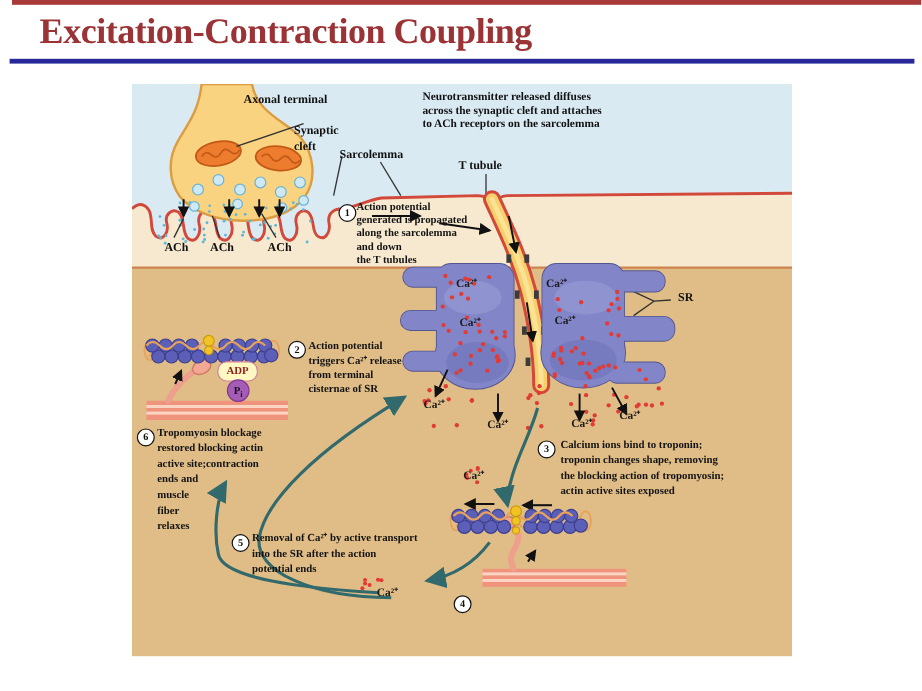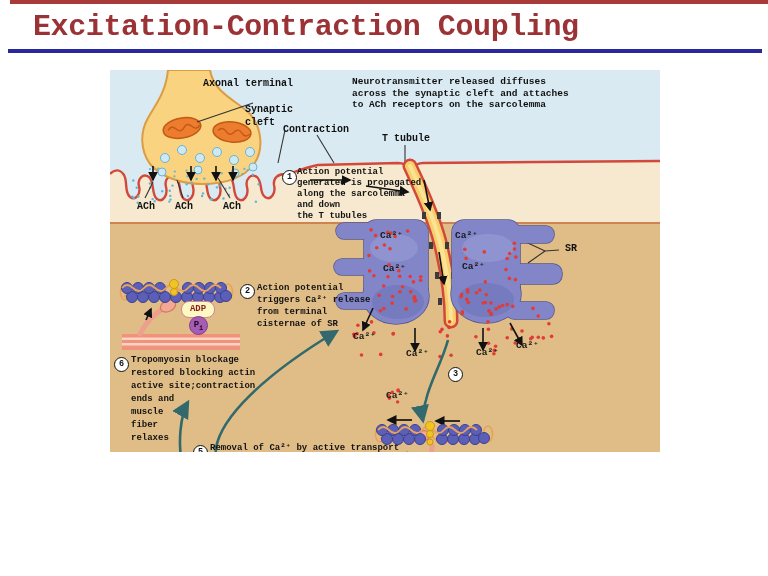--- a/index.html
+++ b/index.html
@@ -1,17 +1,17 @@
 <!DOCTYPE html>
 <html><head>
 <meta charset="utf-8">
 <style>
   html,body{margin:0;padding:0;background:#fff;}
-  #slide{position:relative;width:768px;height:452px;background:#ffffff;overflow:hidden;
-         font-family:Liberation Mono, monospace;}
+  #slide{position:relative;width:768px;height:576px;background:#ffffff;overflow:hidden;
+         font-family:Liberation Serif, serif;}
   #top-bar{position:absolute;left:10px;right:0;top:0;height:4px;background:#a93a3a;}
   #title{position:absolute;left:33px;top:10px;font-size:30px;font-weight:bold;
          color:#9b3336;letter-spacing:-0.4px;}
   #rule{position:absolute;left:8px;right:6px;top:49px;height:4px;background:#28289b;}
   #diagram-svg{position:absolute;left:110px;top:70px;}
   .lbl{position:absolute;font-weight:bold;font-size:10px;line-height:12px;color:#111;
        white-space:pre-line;}
   .note{font-size:9.5px;line-height:11.5px;margin-left:42px;}
   .two-line{line-height:13px;}
   .step-circle{position:absolute;width:13px;height:13px;border:1.5px solid #111;
@@ -411,21 +411,21 @@
       <circle cx="320" cy="372" r="3" fill="#f2c423" stroke="#c89a10"></circle>
     </g>
   </svg>
 
   <div class="lbl note" style="left:310px;top:76px;">Neurotransmitter released diffuses
 across the synaptic cleft and attaches
 to ACh receptors on the sarcolemma</div>
   <div class="lbl" style="left:203px;top:78px;text-align:right;">Axonal terminal</div>
   <div class="lbl two-line" style="left:245px;top:103px;">Synaptic
 cleft</div>
-  <div class="lbl" style="left:283px;top:124px;">Contraction</div>
+  <div class="lbl" style="left:283px;top:124px;">Sarcolemma</div>
   <div class="lbl" style="left:382px;top:133px;">T tubule</div>
   <div class="ach" style="left:137px;top:201px;">ACh</div>
   <div class="ach" style="left:175px;top:201px;">ACh</div>
   <div class="ach" style="left:223px;top:201px;">ACh</div>
   <div class="lbl" style="left:565px;top:243px;">SR</div>
 
   <div id="adp-badge">ADP</div>
   <div id="pi-badge"><span>P</span><sub>i</sub></div>
 
   <div class="step-circle" style="left:282px;top:170px;">1</div>
@@ -435,20 +435,24 @@
 and down
 the T tubules</div>
 
   <div class="step-circle" style="left:240px;top:284px;">2</div>
   <div class="step-text lh12" style="left:257px;top:282px;">Action potential
 triggers Ca²⁺ release
 from terminal
 cisternae of SR</div>
 
   <div class="step-circle" style="left:448px;top:367px;">3</div>
+  <div class="step-text" style="left:467px;top:364px;">Calcium ions bind to troponin;
+troponin changes shape, removing
+the blocking action of tropomyosin;
+actin active sites exposed</div>
 
   <div class="step-circle" style="left:378px;top:496px;">4</div>
 
   <div class="step-circle" style="left:193px;top:445px;">5</div>
   <div class="step-text" style="left:210px;top:442px;">Removal of Ca²⁺ by active transport
 into the SR after the action
 potential ends</div>
 
   <div class="step-circle" style="left:114px;top:357px;">6</div>
   <div class="step-text" style="left:131px;top:354px;">Tropomyosin blockage

